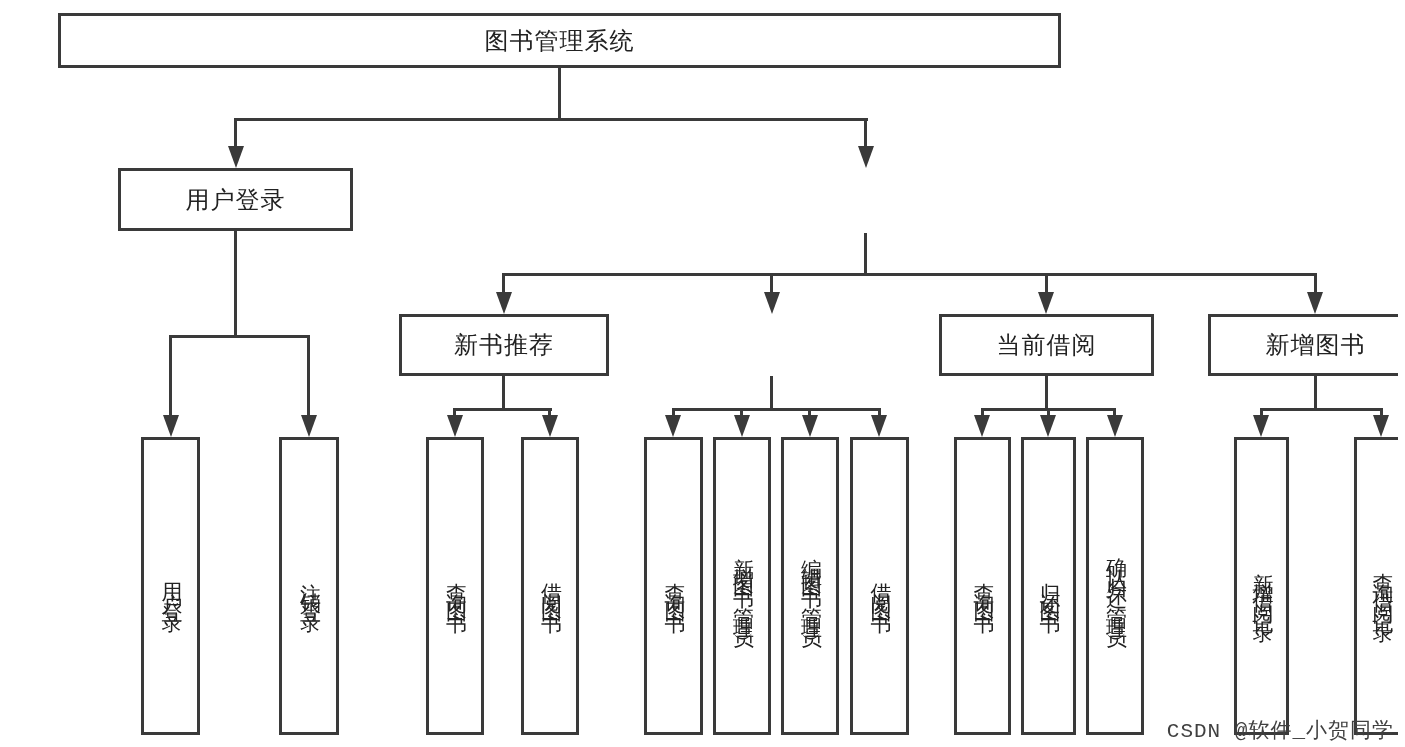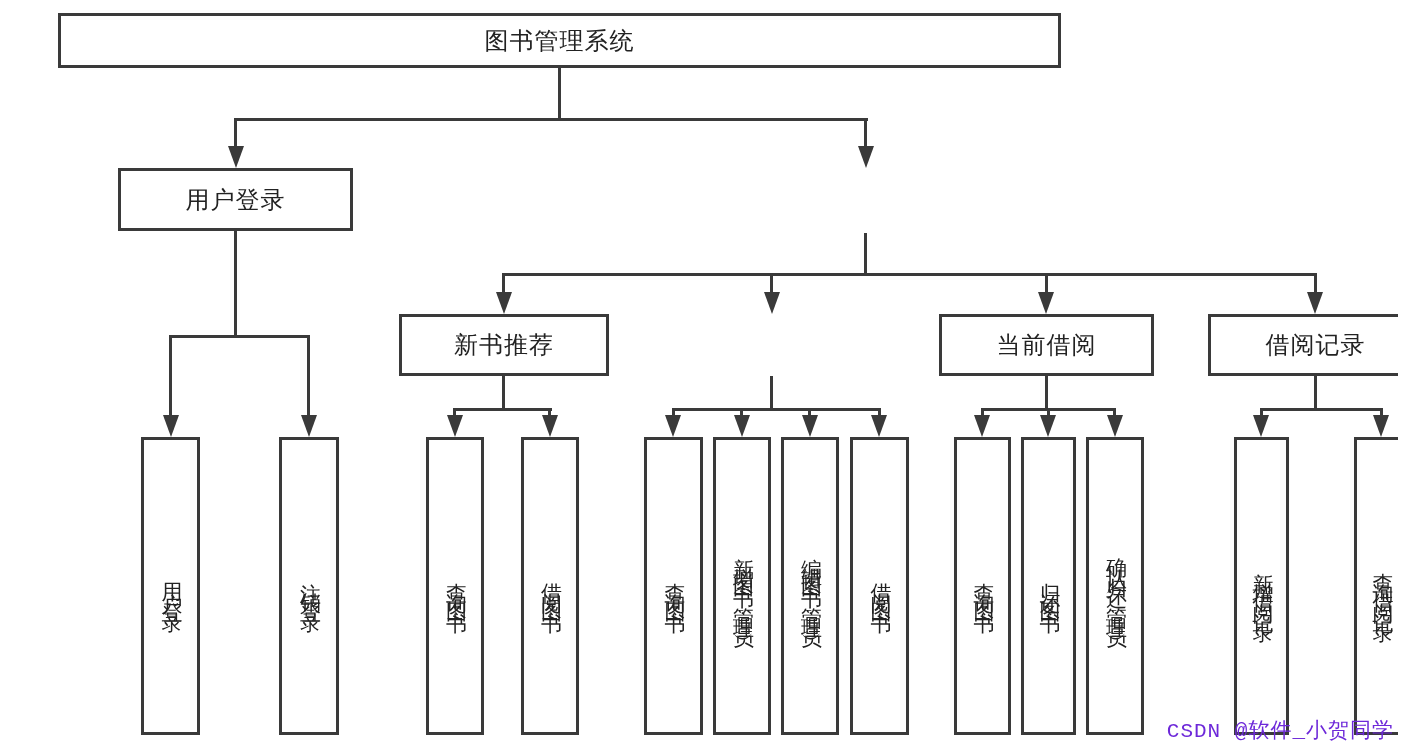--- a/index.html
+++ b/index.html
@@ -34,21 +34,21 @@
   .ar{
     position:absolute;width:0;height:0;
     border-left:8px solid transparent;
     border-right:8px solid transparent;
     border-top:22px solid #3a3a3a;
   }
   #watermark{
     position:absolute;
     right:4px;top:716px;
     font-size:21px;
-    color:#6d28d9;
+    color:#404040;
     letter-spacing:1px;
     z-index:5;
     white-space:nowrap;
   }
 </style>
 </head>
 <body>
 
 <div id="canvas">
 
@@ -85,21 +85,21 @@
   <div class="ln" style="left:1278px;top:273px;width:3px;height:19px;"></div>
   <div class="ar" style="left:1271px;top:292px;"></div>
 
   <div class="box" style="left:363px;top:314px;width:210px;height:62px;">
     <span class="hlabel">新书推荐</span>
   </div>
   <div class="box" style="left:903px;top:314px;width:215px;height:62px;">
     <span class="hlabel">当前借阅</span>
   </div>
   <div class="box" style="left:1172px;top:314px;width:215px;height:62px;">
-    <span class="hlabel">借阅记录</span>
+    <span class="hlabel">新增图书</span>
   </div>
 
   <div class="ln" style="left:466px;top:376px;width:3px;height:35px;"></div>
   <div class="ln" style="left:417px;top:408px;width:99px;height:3px;"></div>
   <div class="ln" style="left:417px;top:408px;width:3px;height:9px;"></div>
   <div class="ar" style="left:411px;top:415px;"></div>
   <div class="ln" style="left:512px;top:408px;width:3px;height:9px;"></div>
   <div class="ar" style="left:506px;top:415px;"></div>
 
   <div class="ln" style="left:734px;top:376px;width:3px;height:35px;"></div>

